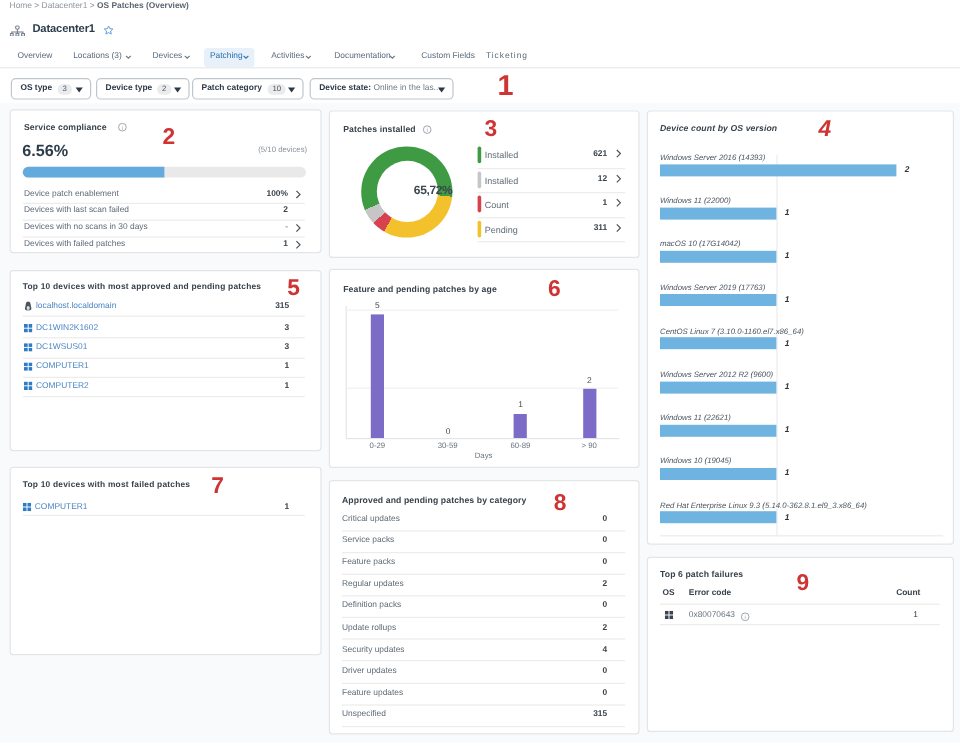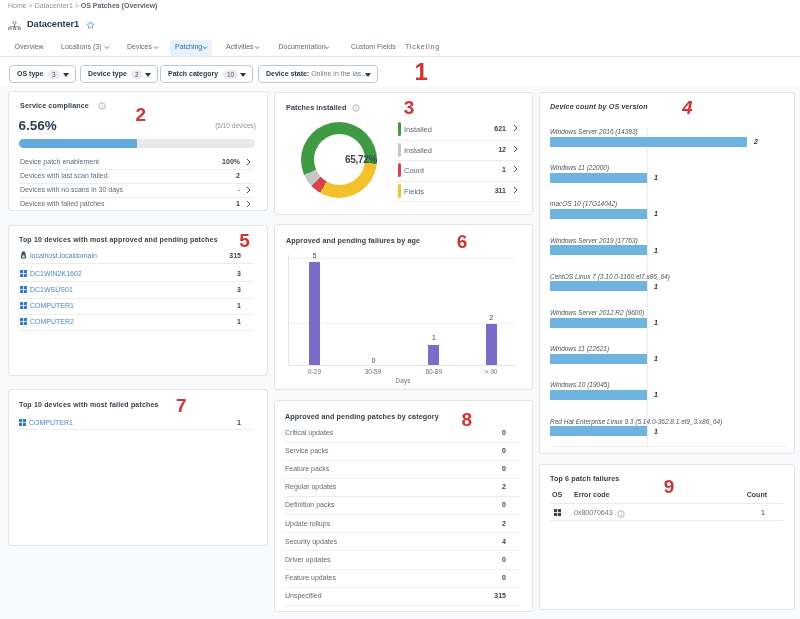--- a/index.html
+++ b/index.html
@@ -143,21 +143,21 @@
     </svg>
   <div class="grayline" style="left:123px; right:11px; top:67px; border-color:#ececec;"></div>
   <div class="abs" style="left:123px; top:70px; width:3px; height:14px; background:#d8414e; border-radius:1.5px;"></div>
   <div class="rowlab" style="left:129px; top:73px; font-size:7.5px;">Count</div>
   <div class="rowval" style="right:26px; top:73px;">1</div>
   <svg class="chev" style="right:14px; top:72px;" width="5" height="8">
       <path d="M1 1 L4 4 L1 7" stroke="#49545e" fill="none"></path>
     </svg>
   <div class="grayline" style="left:123px; right:11px; top:87.5px; border-color:#ececec;"></div>
   <div class="abs" style="left:123px; top:91px; width:3px; height:14px; background:#f2c12b; border-radius:1.5px;"></div>
-  <div class="rowlab" style="left:129px; top:94px; font-size:7.5px;">Fields</div>
+  <div class="rowlab" style="left:129px; top:94px; font-size:7.5px;">Pending</div>
   <div class="rowval" style="right:26px; top:94px;">311</div>
   <svg class="chev" style="right:14px; top:93px;" width="5" height="8">
       <path d="M1 1 L4 4 L1 7" stroke="#49545e" fill="none"></path>
     </svg>
   <div class="grayline" style="left:123px; right:11px; top:107.5px; border-color:#ececec;"></div>
 </div>
 
 <div class="card" style="left:539px; top:92px; width:256px; height:362px;font-style:italic;">
   <div class="ctitle" style="left:10px; top:9px;">Device count by OS version</div>
   <div class="rednum" style="left:142px; top:3.7px;">4</div>
@@ -234,21 +234,21 @@
       <rect x="3.9" y="0" width="3.1" height="3.1" fill="#2f7cc4"></rect>
       <rect x="0" y="3.9" width="3.1" height="3.1" fill="#2f7cc4"></rect>
       <rect x="3.9" y="3.9" width="3.1" height="3.1" fill="#2f7cc4"></rect>
     </svg>
   <div class="abs lnk" style="left:21px; top:91.5px; font-size:7px;">COMPUTER2</div>
   <div class="rowval" style="right:26px; top:91.5px;">1</div>
   <div class="grayline" style="left:9.5px; right:13px; top:103.5px;"></div>
 </div>
 
 <div class="card" style="left:274px; top:224px; width:259px; height:166px;">
-  <div class="ctitle" style="left:11px; top:11px;">Approved and pending failures by age</div>
+  <div class="ctitle" style="left:11px; top:11px;">Feature and pending patches by age</div>
   <div class="rednum" style="left:181.7px; top:5.8px;">6</div>
   <div class="abs" style="left:12.6px; top:30px; width:1px; height:110px; background:#e3e5e8;"></div>
   <div class="abs" style="left:12.6px; top:140px; width:228px; height:1px; background:#e3e5e8;"></div>
   <div class="abs" style="left:13px; top:32.5px; width:227px; height:1px; background:#f1f1f1;"></div>
   <div class="abs" style="left:13px; top:98px; width:227px; height:1px; background:#f1f1f1;"></div>
 
   <div class="abs" style="left:34px; top:37.4px; width:11px; height:102.6px; background:#7c6cc8;"></div>
   <div class="abs" style="left:153.4px; top:119.6px; width:11px; height:20.4px; background:#7c6cc8;"></div>
   <div class="abs" style="left:210.7px; top:99.4px; width:11px; height:40.6px; background:#7c6cc8;"></div>
 

